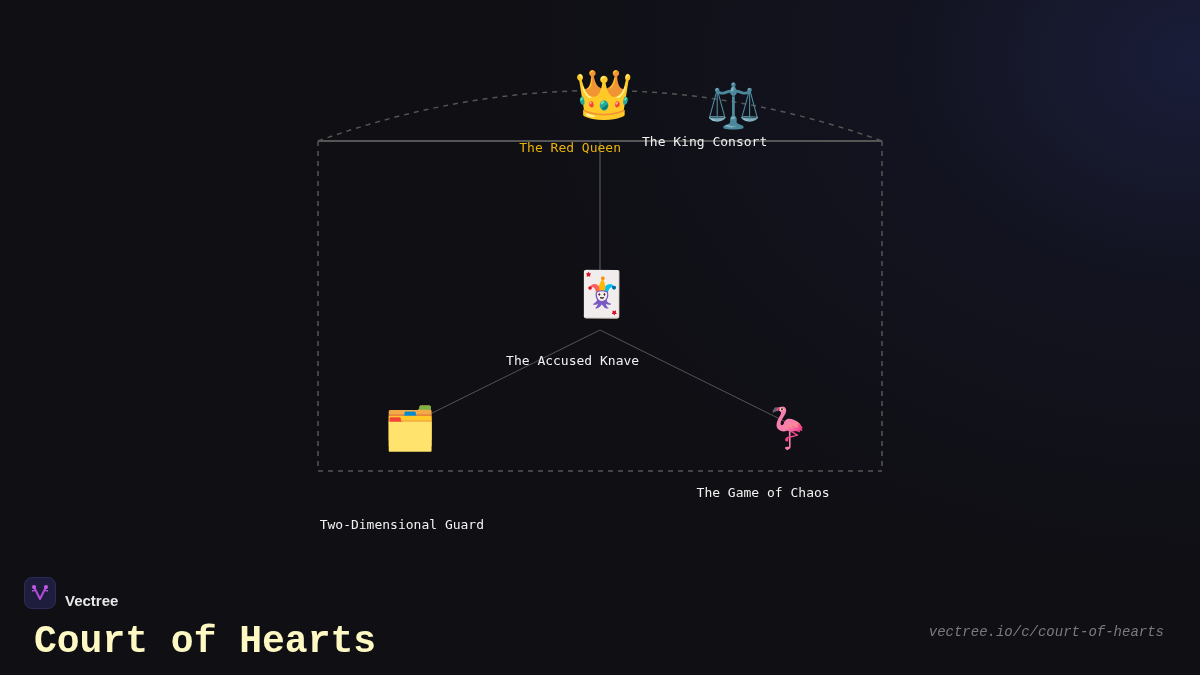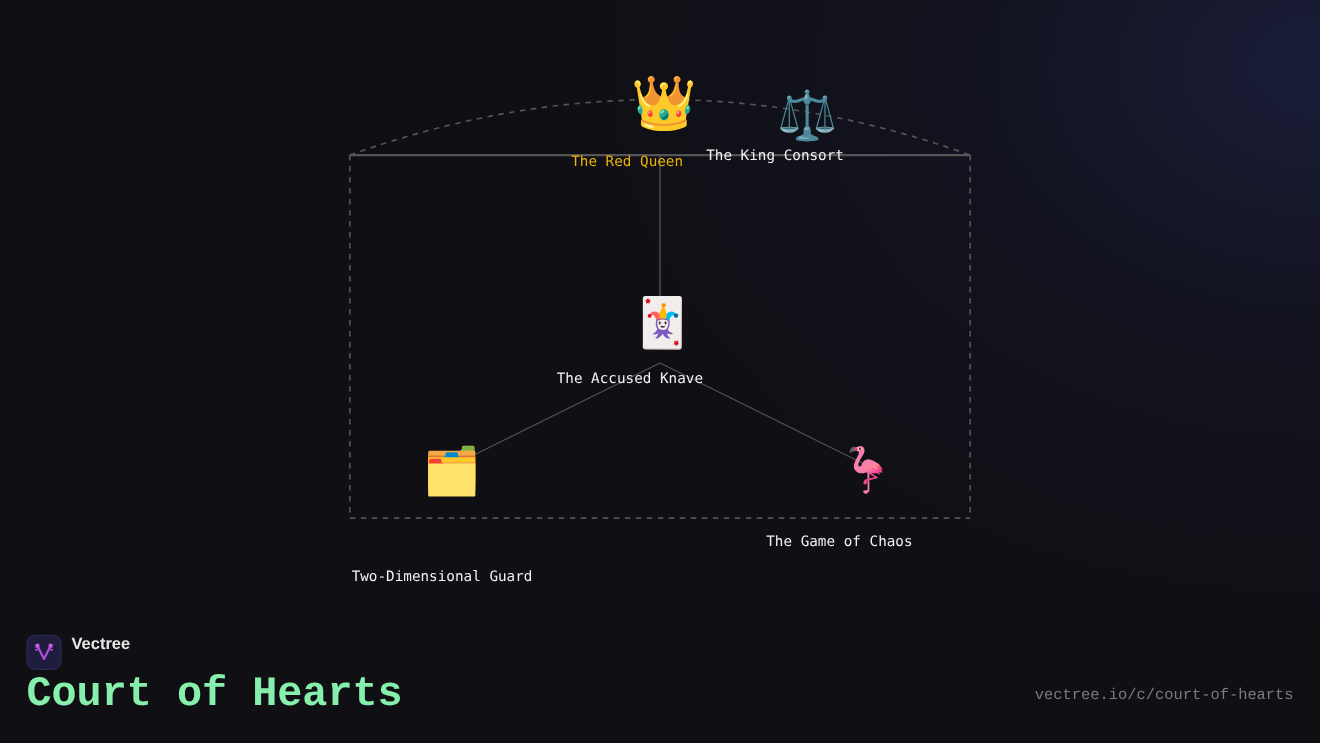--- a/index.html
+++ b/index.html
@@ -13,34 +13,35 @@
       background: radial-gradient(ellipse 700px 520px at 1200px 60px, rgba(30,34,70,0.75) 0%, rgba(22,24,44,0.45) 45%, rgba(15,15,20,0) 100%);
       pointer-events: none;
     }
     svg.edges { position: absolute; left: 0; top: 0; }
     .node { position: absolute; transform: translateX(-50%); text-align: center; }
     .node .glyph { display: block; line-height: 1; }
     .node .label {
       position: absolute; white-space: nowrap; font-size: 13px; color: #f2f2f2;
       transform: translateX(-50%); left: 50%;
     }
-    .brand { position: absolute; left: 24px; top: 577px; display: flex; align-items: flex-start; gap: 9px; }
+    .brand { position: absolute; left: 24px; top: 577px; display: flex; align-items: flex-end; gap: 9px; }
     .brand-logo {
       width: 32px; height: 32px; border-radius: 8px; background: #1f1d3e;
       border: 1px solid #2e2b5a; box-sizing: border-box; display: flex; align-items: center; justify-content: center;
     }
     .brand-name { color: #e8e8e8; font-size: 15px; font-weight: bold; font-family: "Liberation Sans", "DejaVu Sans", sans-serif; }
     .page-title {
-      position: absolute; left: 24px; top: 610px; margin: 0;
+      position: absolute; left: 24px; top: 610px; margin: 10px;
       font-family: "Liberation Mono", "DejaVu Sans Mono", monospace;
-      font-size: 38px; font-weight: bold; color: #86efac; letter-spacing: 0px;
+      font-size: 38px; font-weight: bold; color: #fef9c3; letter-spacing: 0px;
     }
     .url {
-      position: absolute; right: 24px; top: 624px; color: #7a7a80; font-size: 14px;
+      position: absolute; right: 36px; top: 624px; color: #7a7a80; font-size: 14px;
       font-family: "Liberation Mono", "DejaVu Sans Mono", monospace;
+      font-style: italic;
     }
   </style>
 </head>
 <body>
 
 <div class="bg-glow"></div>
 
 <svg class="edges" width="1200" height="675">
 
   <path d="M 318 141 Q 600 40 882 141" fill="none" stroke="#555" stroke-width="1.5" stroke-dasharray="5 5"></path>
@@ -60,21 +61,21 @@
   <span class="label" style="top:70px; left:-4px; color:#eab308;">The Red Queen</span>
 </div>
 
 <div class="node" style="left:734px; top:84px;">
   <span class="glyph" style="font-size:44px;">⚖️</span>
   <span class="label" style="top:50px; left:-2px;">The King Consort</span>
 </div>
 
 <div class="node" style="left:602px; top:272px;">
   <span class="glyph" style="font-size:44px;">🃏</span>
-  <span class="label" style="top:65px; left:-2px;">The Accused Knave</span>
+  <span class="label" style="top:81px; left:-2px;">The Accused Knave</span>
 </div>
 
 <div class="node" style="left:411px; top:408px;">
   <span class="glyph" style="font-size:42px;">🗂️</span>
   <span class="label" style="top:61px; left:17px;margin-top:48px;">Two-Dimensional Guard</span>
 </div>
 
 <div class="node" style="left:788px; top:408px;">
   <span class="glyph" style="font-size:40px;">🦩</span>
   <span class="label" style="top:61px; left:0px;margin-top:16px;">The Game of Chaos</span>

